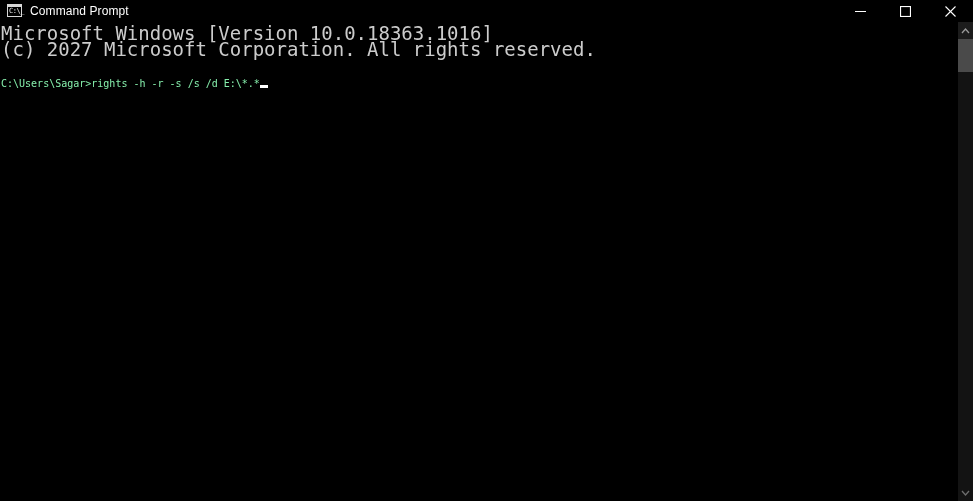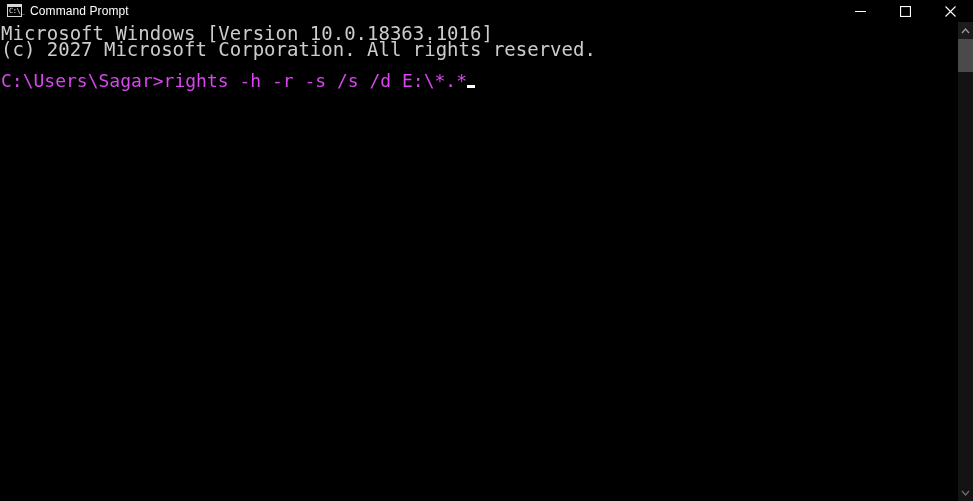--- a/index.html
+++ b/index.html
@@ -115,23 +115,23 @@
   }
   .term-line.blank { color: transparent; }
 
   #prompt-line {
     position: relative;
     display: block;
     height: 16px;
   }
   #prompt-line .inline {
     font-family: "DejaVu Sans Mono", monospace;
-    font-size: 18px;
+    font-size: 10px;
     line-height: 16px;
-    color: #d946ef;
+    color: #86efac;
     white-space: pre;
   }
   #cursor {
     display: inline-block;
     width: 8px;
     height: 3px;
     background: #ffffff;
     vertical-align: -1px;
     margin-left: 0px;
   }

